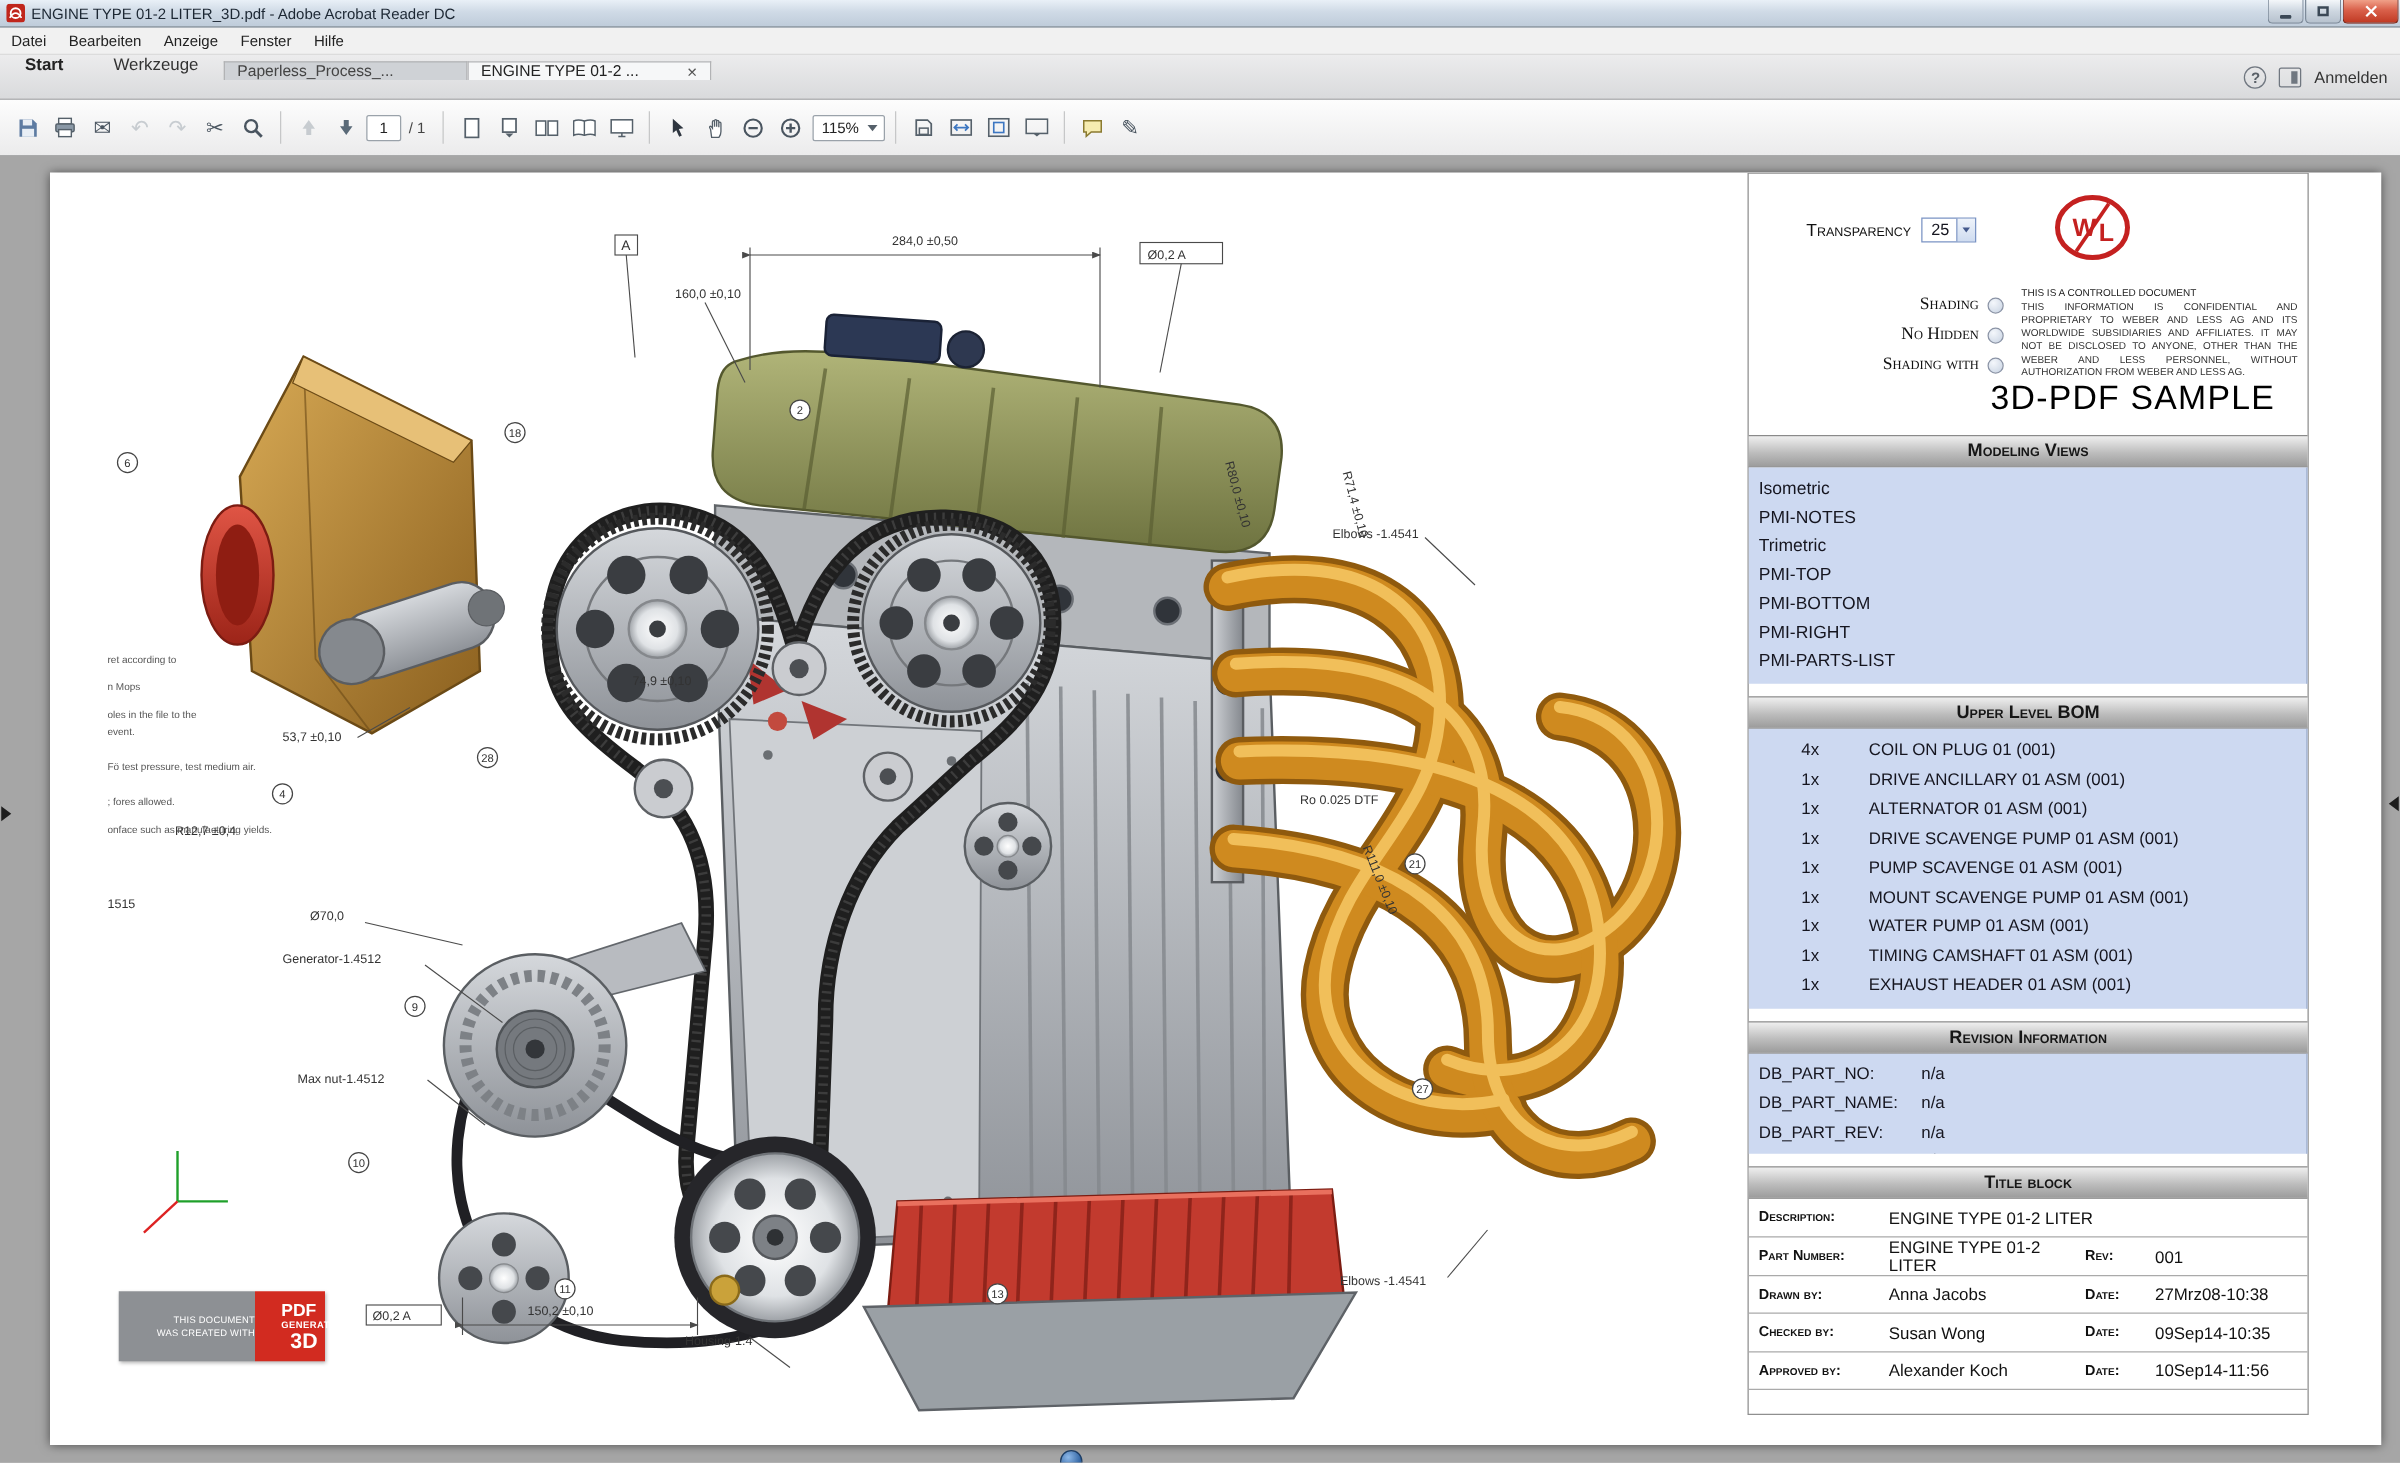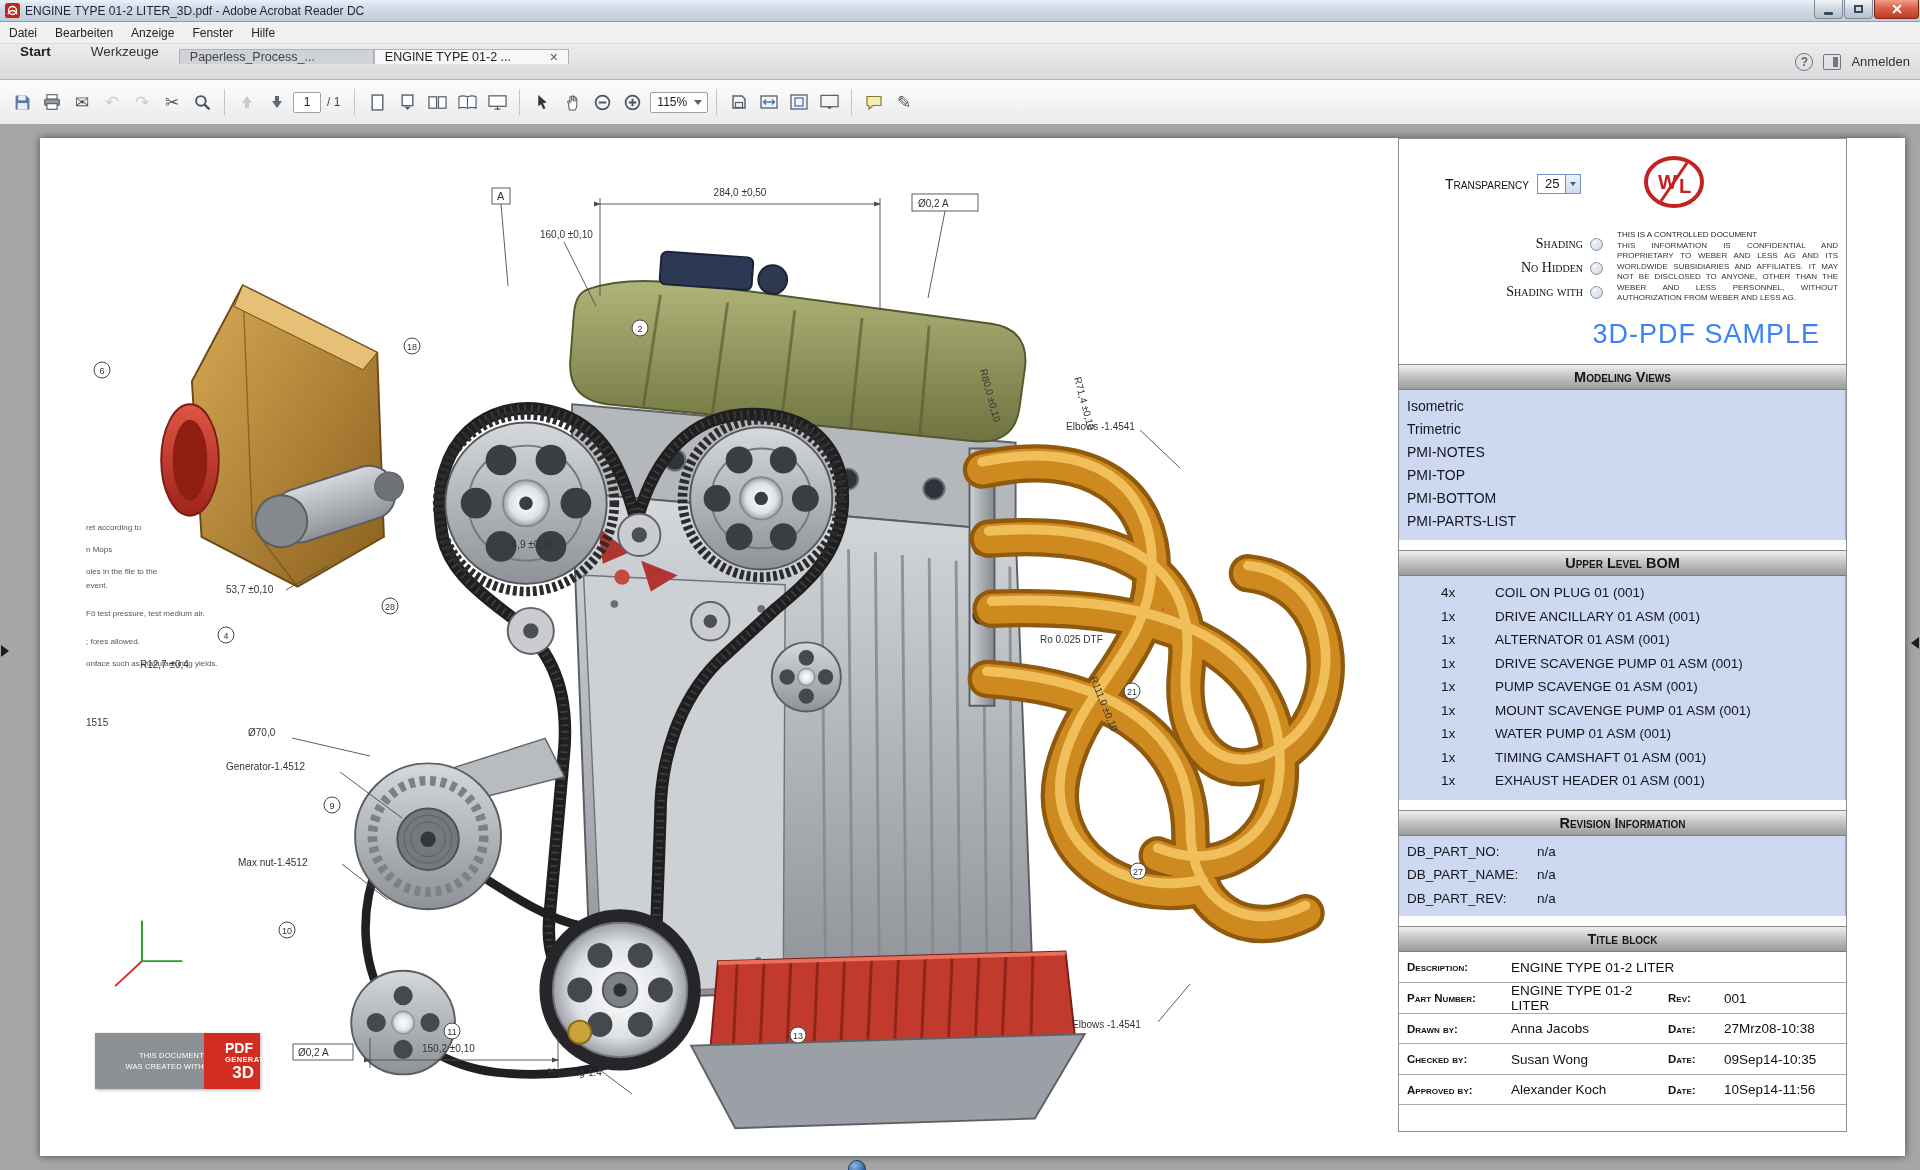--- a/index.html
+++ b/index.html
@@ -95,22 +95,22 @@
   .p-row2 { display:flex; padding:24px 8px 0 0; }
   .p-toggles { width:205px; display:flex; flex-direction:column; gap:8px; align-items:flex-end; }
   .p-toggle { display:flex; align-items:center; gap:7px;font-family:Liberation Serif, serif; }
   .p-toggle-label { font-variant:small-caps; font-size:14px; color:#111; }
   .p-circle { width:13px; height:13px; border-radius:50%; border:1px solid #8a93a5;
     background:radial-gradient(circle at 35% 30%, #f4f7fb, #c7d2e2); }
   .p-notice { width:222px; margin-left:14px; margin-top:-6px; }
   .p-notice-title { font-size:8px; color:#222; margin-bottom:2px; }
   .p-notice-body { font-size:8px; color:#333; line-height:1.3; text-align:justify; }
 
-  .p-sample { margin-top:16px; text-align:right; padding-right:26px; font-size:27px;
-    color:#3b82f6; letter-spacing:1px; }
+  .p-sample { text-align:right; padding-right:26px; font-size:27px;
+    color:#000000; letter-spacing:1px; }
 
   .p-sechdr { margin-top:14px; height:26px; line-height:25px; text-align:center;
     font-variant:small-caps; font-weight:bold; font-size:14.5px; color:#161616;
     background:linear-gradient(#efefef,#bdbdbd 55%,#9c9c9c); border-top:1px solid #8a8a8a; border-bottom:1px solid #7d7d7d; }
   .p-sechdr.tight { margin-top:10px; }
   .p-list { background:#cdd9f1; border-right:1px solid #9fb0d0; padding:5px 0 7px 0; }
   .p-viewitem { padding-left:8px; height:23px; line-height:23px; font-size:14px; }
   .p-bomrow { display:flex; height:23.5px; line-height:23.5px; font-size:13.5px; }
   .p-bomqty { width:64px; padding-left:10px;margin-left:32px; }
   .p-bomname { flex:1; white-space:nowrap; overflow:hidden; }
@@ -690,24 +690,25 @@
           <div class="p-notice-title">THIS IS A CONTROLLED DOCUMENT</div>
           <div class="p-notice-body">THIS INFORMATION IS CONFIDENTIAL AND PROPRIETARY TO WEBER AND LESS AG AND ITS WORLDWIDE SUBSIDIARIES AND AFFILIATES. IT MAY NOT BE DISCLOSED TO ANYONE, OTHER THAN THE WEBER AND LESS PERSONNEL, WITHOUT AUTHORIZATION FROM WEBER AND LESS AG.</div>
         </div>
       </div>
 
       <div class="p-sample">3D-PDF SAMPLE</div>
 
       <div class="p-sechdr">Modeling Views</div>
       <div class="p-list">
         <div class="p-viewitem">Isometric</div>
+        <div class="p-viewitem">PMI-NOTES</div>
         <div class="p-viewitem">Trimetric</div>
-        <div class="p-viewitem">PMI-NOTES</div>
         <div class="p-viewitem">PMI-TOP</div>
         <div class="p-viewitem">PMI-BOTTOM</div>
+        <div class="p-viewitem">PMI-RIGHT</div>
         <div class="p-viewitem">PMI-PARTS-LIST</div>
       </div>
 
       <div class="p-sechdr tight">Upper Level BOM</div>
       <div class="p-list">
         <div class="p-bomrow">
           <span class="p-bomqty">4x</span>
           <span class="p-bomname">COIL ON PLUG 01 (001)</span>
           </div>
         <div class="p-bomrow">

